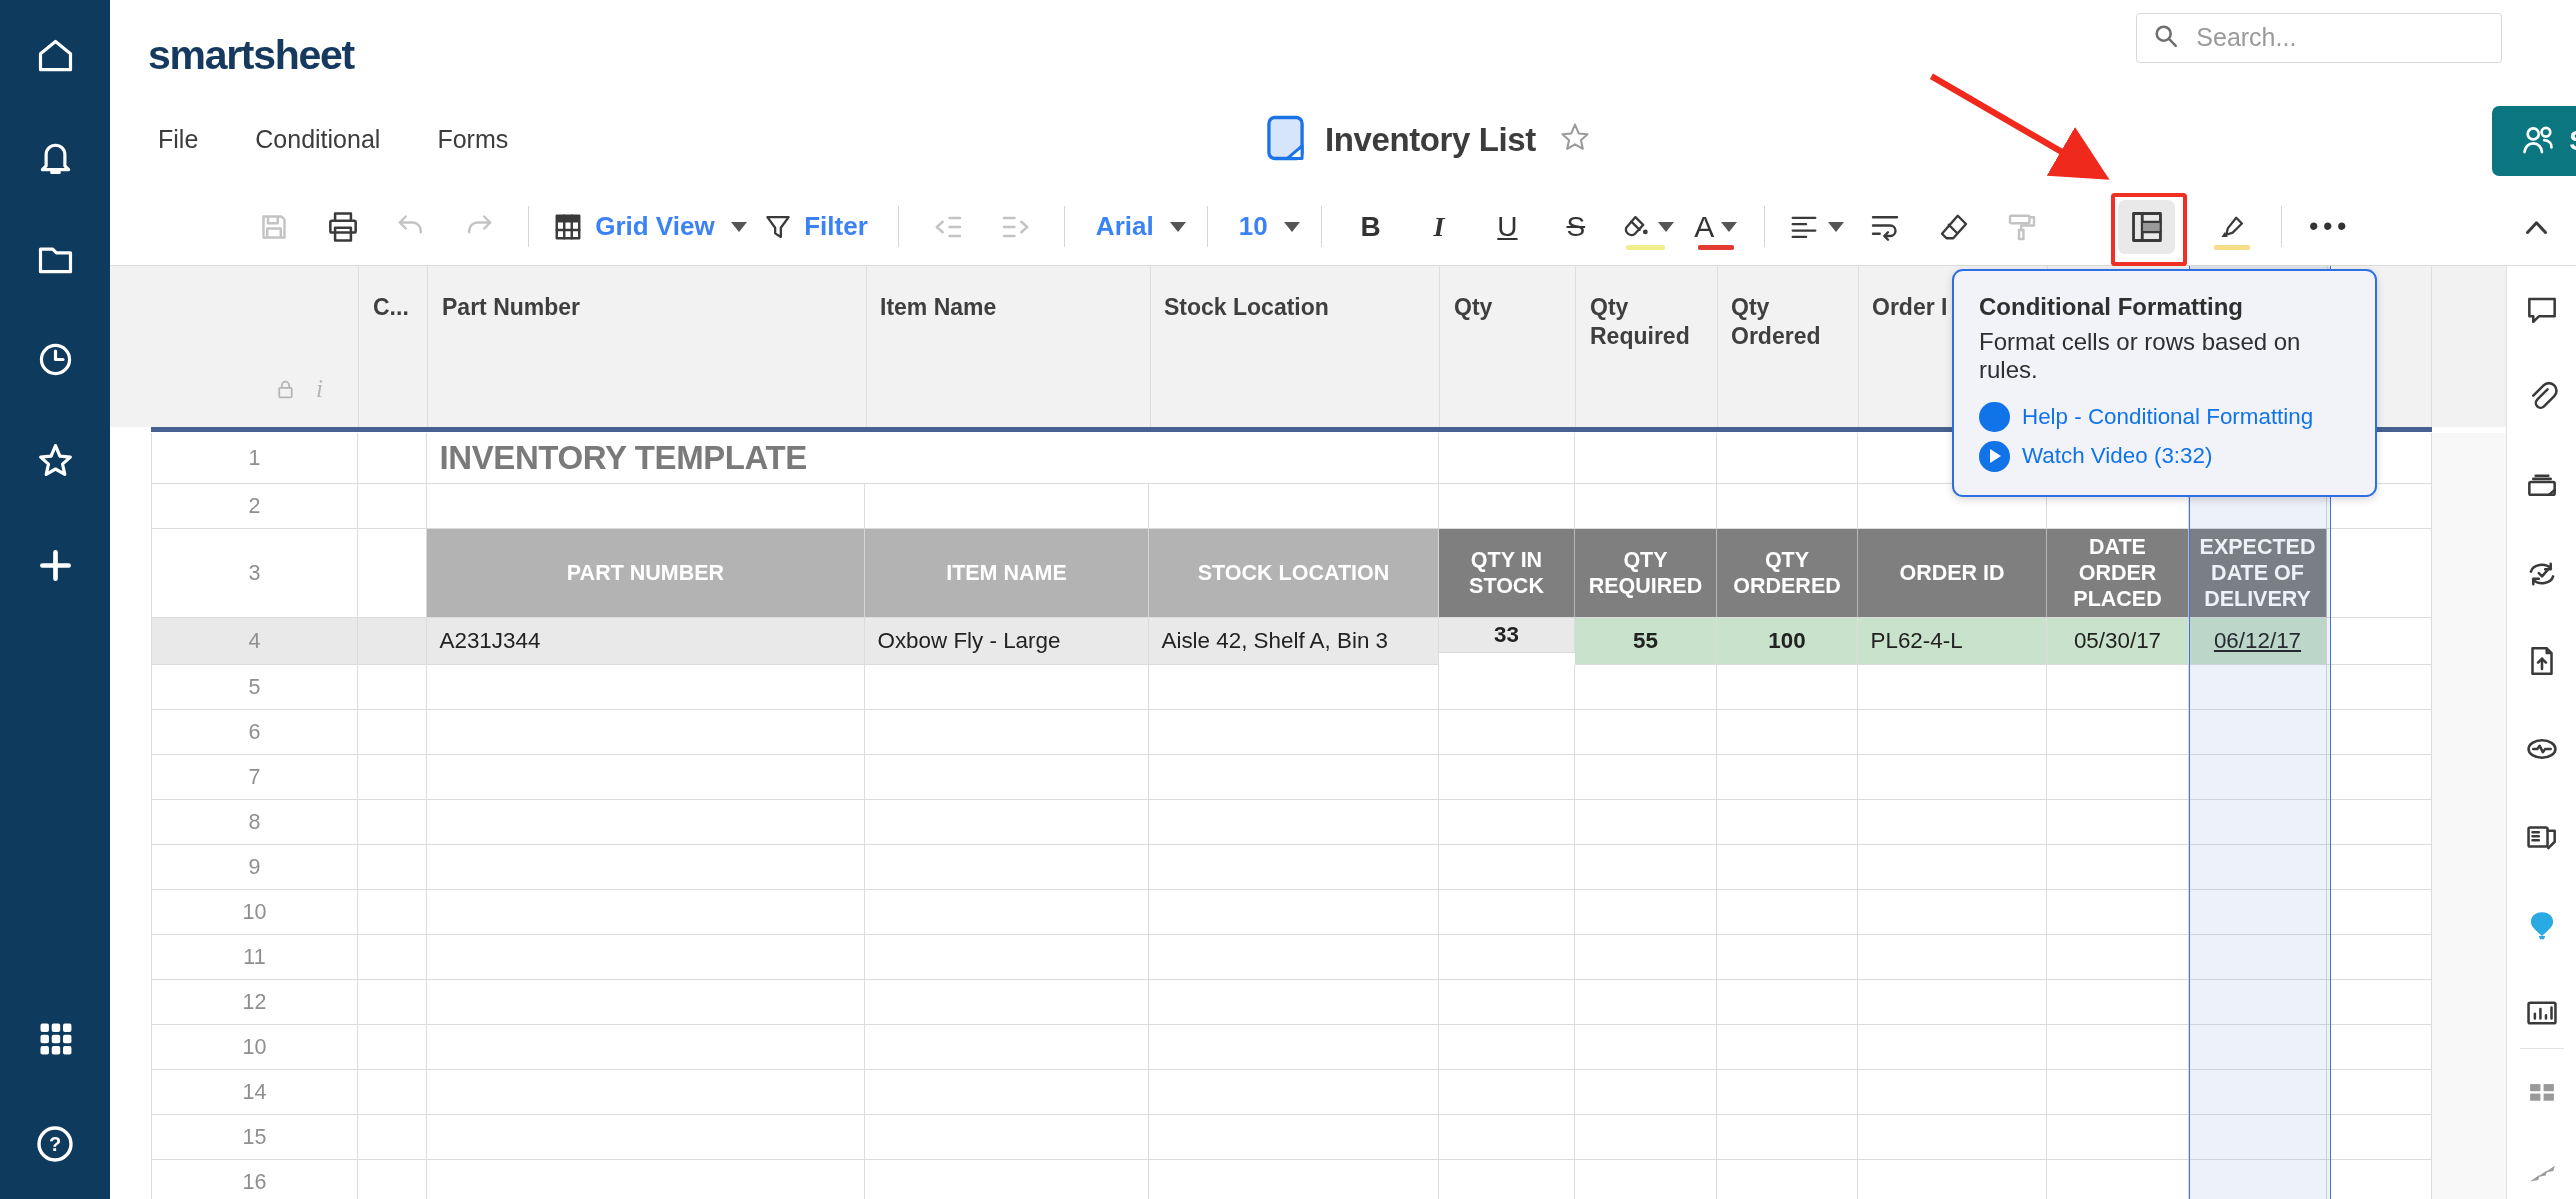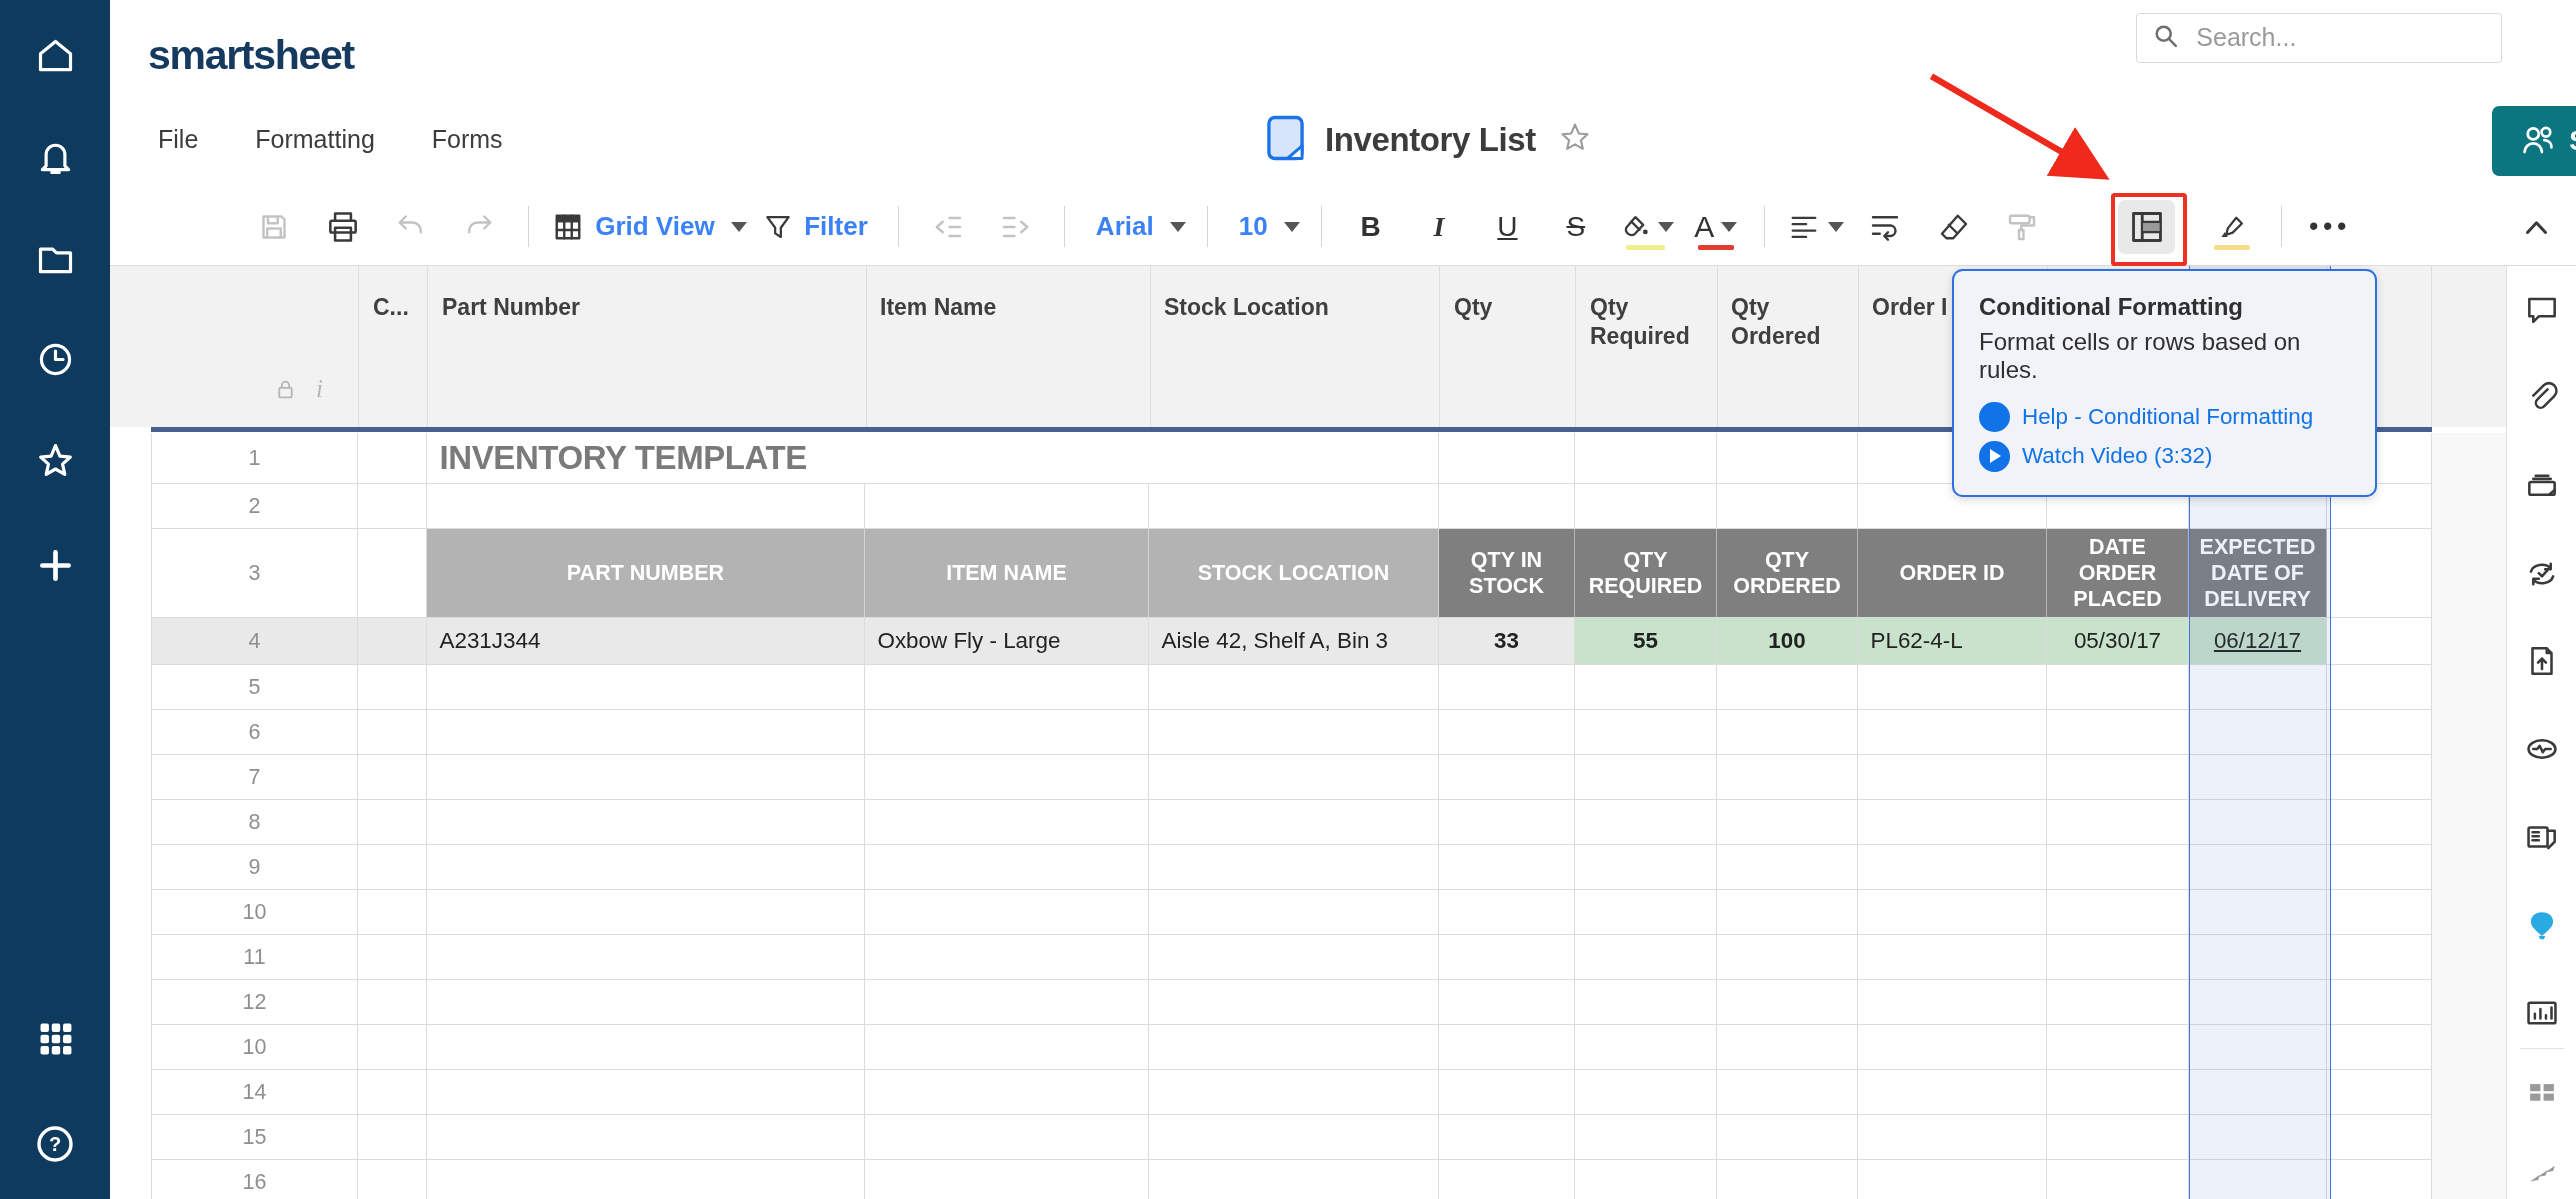--- a/index.html
+++ b/index.html
@@ -154,21 +154,21 @@
             <circle cx="20" cy="20" r="11" fill="none" stroke="#6f6f6f" stroke-width="4"></circle>
             <path d="M29 29 L39 39" stroke="#6f6f6f" stroke-width="4" stroke-linecap="round"></path>
           </svg></span>
       <input placeholder="Search..." style="">
     </div>
   </header>
 
   <div class="secondbar">
     <div class="menu">
       <span class="menu-item">File</span>
-      <span class="menu-item">Formatting</span>
+      <span class="menu-item">Conditional</span>
       <span class="menu-item">Forms</span>
     </div>
     <div class="titlegrp">
       <span><svg width="39" height="48" viewBox="0 0 40 48">
             <rect x="3" y="3" width="34" height="42" rx="6" fill="#d7e5fb" stroke="#1a73e8" stroke-width="3.4"></rect>
             <polygon points="22,45 37,32 37,45" fill="#fff" stroke="#1a73e8" stroke-width="3" stroke-linejoin="round"></polygon>
           </svg></span>
       <span class="title">Inventory List</span>
       <span><svg width="38" height="38" viewBox="0 0 48 48">
             <polygon points="24,7 28.7,18.2 39.8,19.3 31.5,26.8 33.9,37.7 24,32 14.1,37.7 16.5,26.8 8.2,19.3 19.3,18.2" fill="none" stroke="#9a9a9a" stroke-width="2.6" stroke-linejoin="round"></polygon>
@@ -403,21 +403,21 @@
           <div class="cell hcell hd" style="width: 142px; height: 89px;">DATE ORDER PLACED</div>
           <div class="cell hcell hd" style="width: 138px; height: 89px;">EXPECTED DATE OF DELIVERY</div>
           <div class="cell " style="width: 105px; height: 89px;"></div>
         </div>
         <div class="row">
           <div class="cell gut gray" style="width: 207px; height: 47px;">4</div>
           <div class="cell gray lft" style="width: 69px; height: 47px;"></div>
           <div class="cell gray lft" style="width: 438px; height: 47px;">A231J344</div>
           <div class="cell gray lft" style="width: 284px; height: 47px;">Oxbow Fly - Large</div>
           <div class="cell gray lft" style="width: 290px; height: 47px;">Aisle 42, Shelf A, Bin 3</div>
-          <div class="cell gray ctr bold" style="width: 136px; height: 47px;">33</div>
+          <div class="cell gray ctr bold" style="width: 136px; height: 35px;">33</div>
           <div class="cell green ctr bold" style="width: 142px; height: 47px;">55</div>
           <div class="cell green ctr bold" style="width: 141px; height: 47px;">100</div>
           <div class="cell green lft" style="width: 189px; height: 47px;">PL62-4-L</div>
           <div class="cell green ctr" style="width: 142px; height: 47px;">05/30/17</div>
           <div class="cell green ctr" style="width: 138px; height: 47px; text-decoration: underline;">06/12/17</div>
           <div class="cell  lft" style="width: 105px; height: 47px;"></div>
         </div>
         <div class="row">
           <div class="cell gut" style="width: 207px; height: 45px;">5</div>
           <div class="cell " style="width: 69px; height: 45px;"></div>

